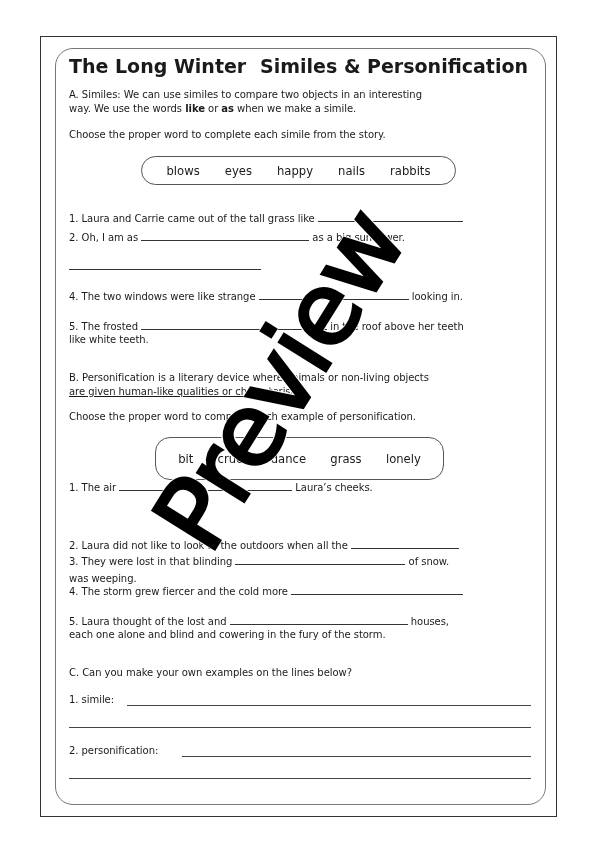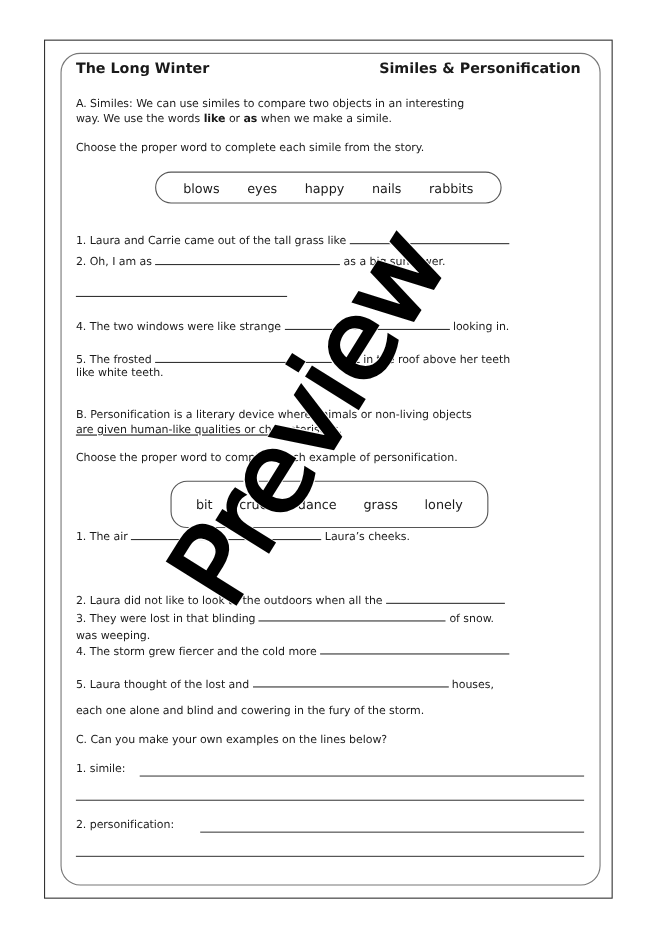--- a/index.html
+++ b/index.html
@@ -3,21 +3,21 @@
 <meta charset="utf-8">
 <style>
   html, body { margin: 0; padding: 0; background: #ffffff; }
   body { width: 600px; height: 853px; position: relative; overflow: hidden;
          font-family: "DejaVu Sans", sans-serif; color: #1a1a1a; }
   .outer { position: absolute; left: 40px; top: 36px; width: 517px; height: 781px;
            border: 1px solid #333; box-sizing: border-box; }
   .inner { position: absolute; left: 55px; top: 48px; width: 491px; height: 757px;
            border: 1.5px solid #777; border-radius: 18px; box-sizing: border-box; }
   .t { position: absolute; font-size: 10px; line-height: 14px; white-space: nowrap; letter-spacing: -0.05px; text-align: right; }
-  .title { position: absolute; font-size: 13px; font-weight: bold; top: 55px; white-space: nowrap; }
+  .title { position: absolute; font-size: 19px; font-weight: bold; top: 55px; white-space: nowrap; }
   .b { font-weight: bold; }
   .blank { display: inline-block; border-bottom: 1px solid #333; height: 10px; vertical-align: baseline; }
   .wordbox { position: absolute; border: 1.3px solid #555; border-radius: 15px; box-sizing: border-box;
              display: flex; align-items: center; justify-content: space-around; font-size: 11.6px; }
   .wordbox span { display: inline-block; }
   .line { position: absolute; height: 0; border-bottom: 1px solid #444; }
   .watermark { position: absolute; left: 60px; top: 330px; width: 440px; text-align: center;
                font-family: "DejaVu Sans", sans-serif; font-size: 100px; font-weight: normal;
                color: #000; transform: rotate(-58deg); transform-origin: center center;
                letter-spacing: -2px; line-height: 100px;
@@ -86,21 +86,21 @@
 <div class="t" style="left:69px; top:525px;margin-top:47px;">was weeping.</div>
 <div class="t" style="left:69px; top:554px;">
   <span>3. They were lost in that blinding </span><span class="blank" style="width:170px;"></span><span> of snow.</span>
 </div>
 <div class="t" style="left:69px; top:584px;">
   <span>4. The storm grew fiercer and the cold more </span><span class="blank" style="width:172px;"></span>
 </div>
 <div class="t" style="left:69px; top:614px;">
   <span>5. Laura thought of the lost and </span><span class="blank" style="width:178px;"></span><span> houses,</span>
 </div>
-<div class="t" style="left:69px; top:628px;margin-top:12px;">each one alone and blind and cowering in the fury of the storm.</div>
+<div class="t" style="left:69px; top:628px;">each one alone and blind and cowering in the fury of the storm.</div>
 
 <div class="t" style="left:69px; top:666px;">C. Can you make your own examples on the lines below?</div>
 <div class="t" style="left:69px; top:693px;">1. simile:</div>
 <div class="line" style="left:127px; top:705px; width:404px;"></div>
 <div class="line" style="left:69px; top:727px; width:462px;"></div>
 <div class="t" style="left:69px; top:744px;">2. personification:</div>
 <div class="line" style="left:182px; top:756px; width:349px;"></div>
 <div class="line" style="left:69px; top:778px; width:462px;"></div>
 
 <div class="watermark">Preview</div>

